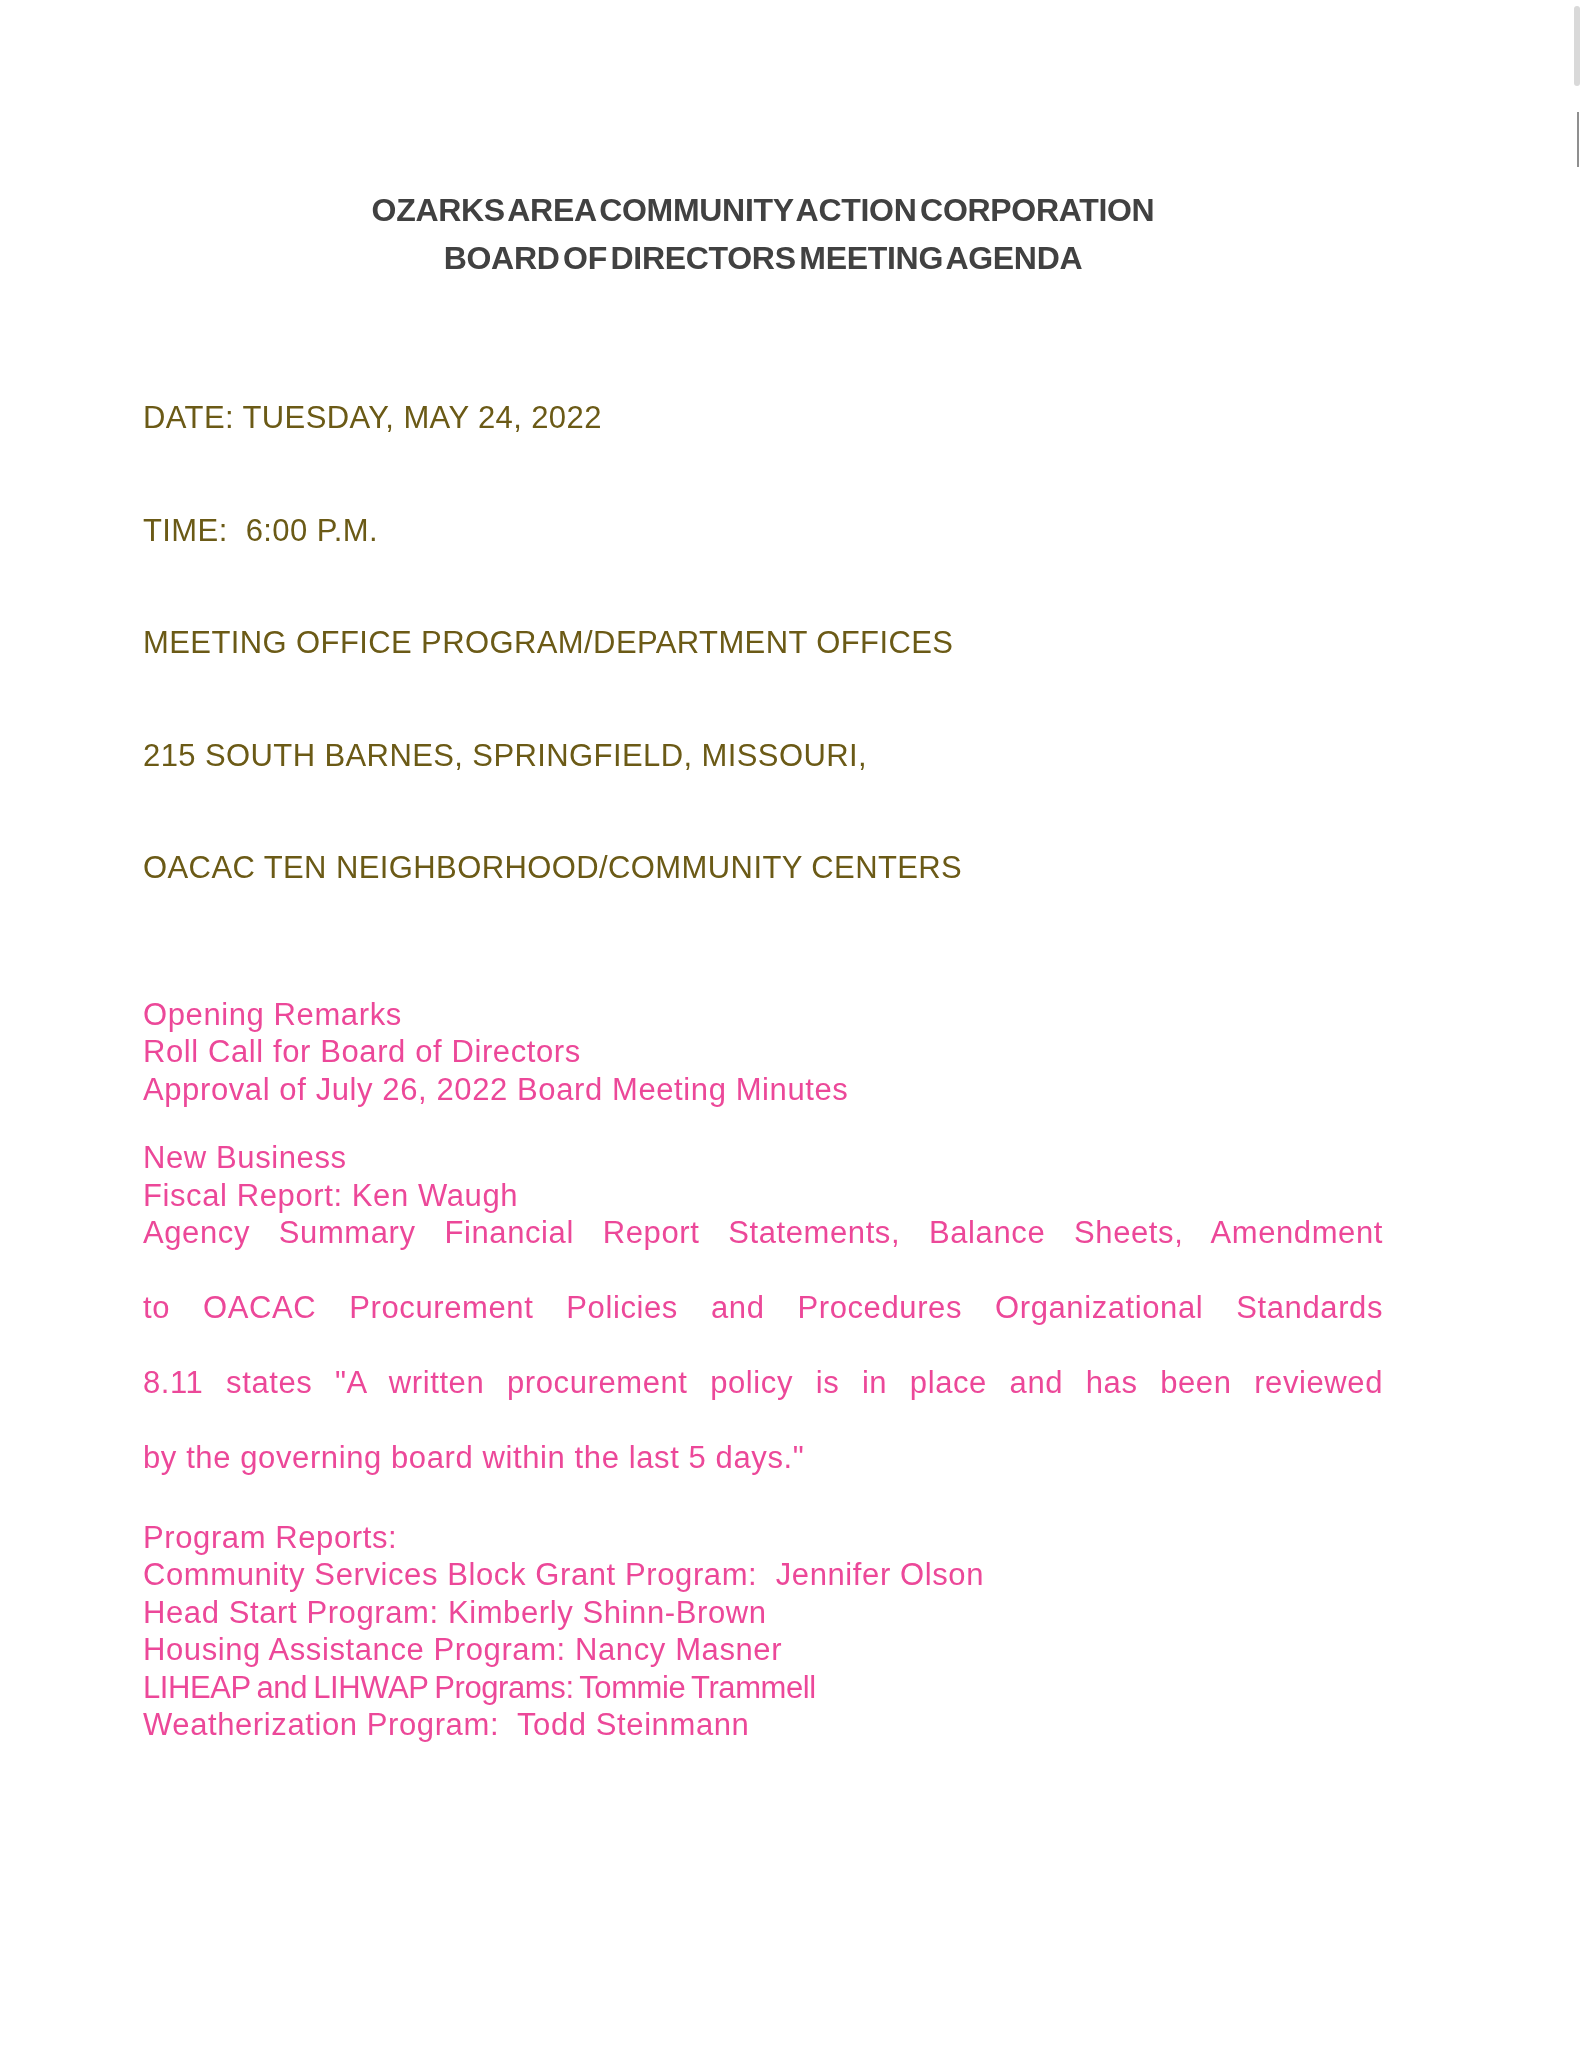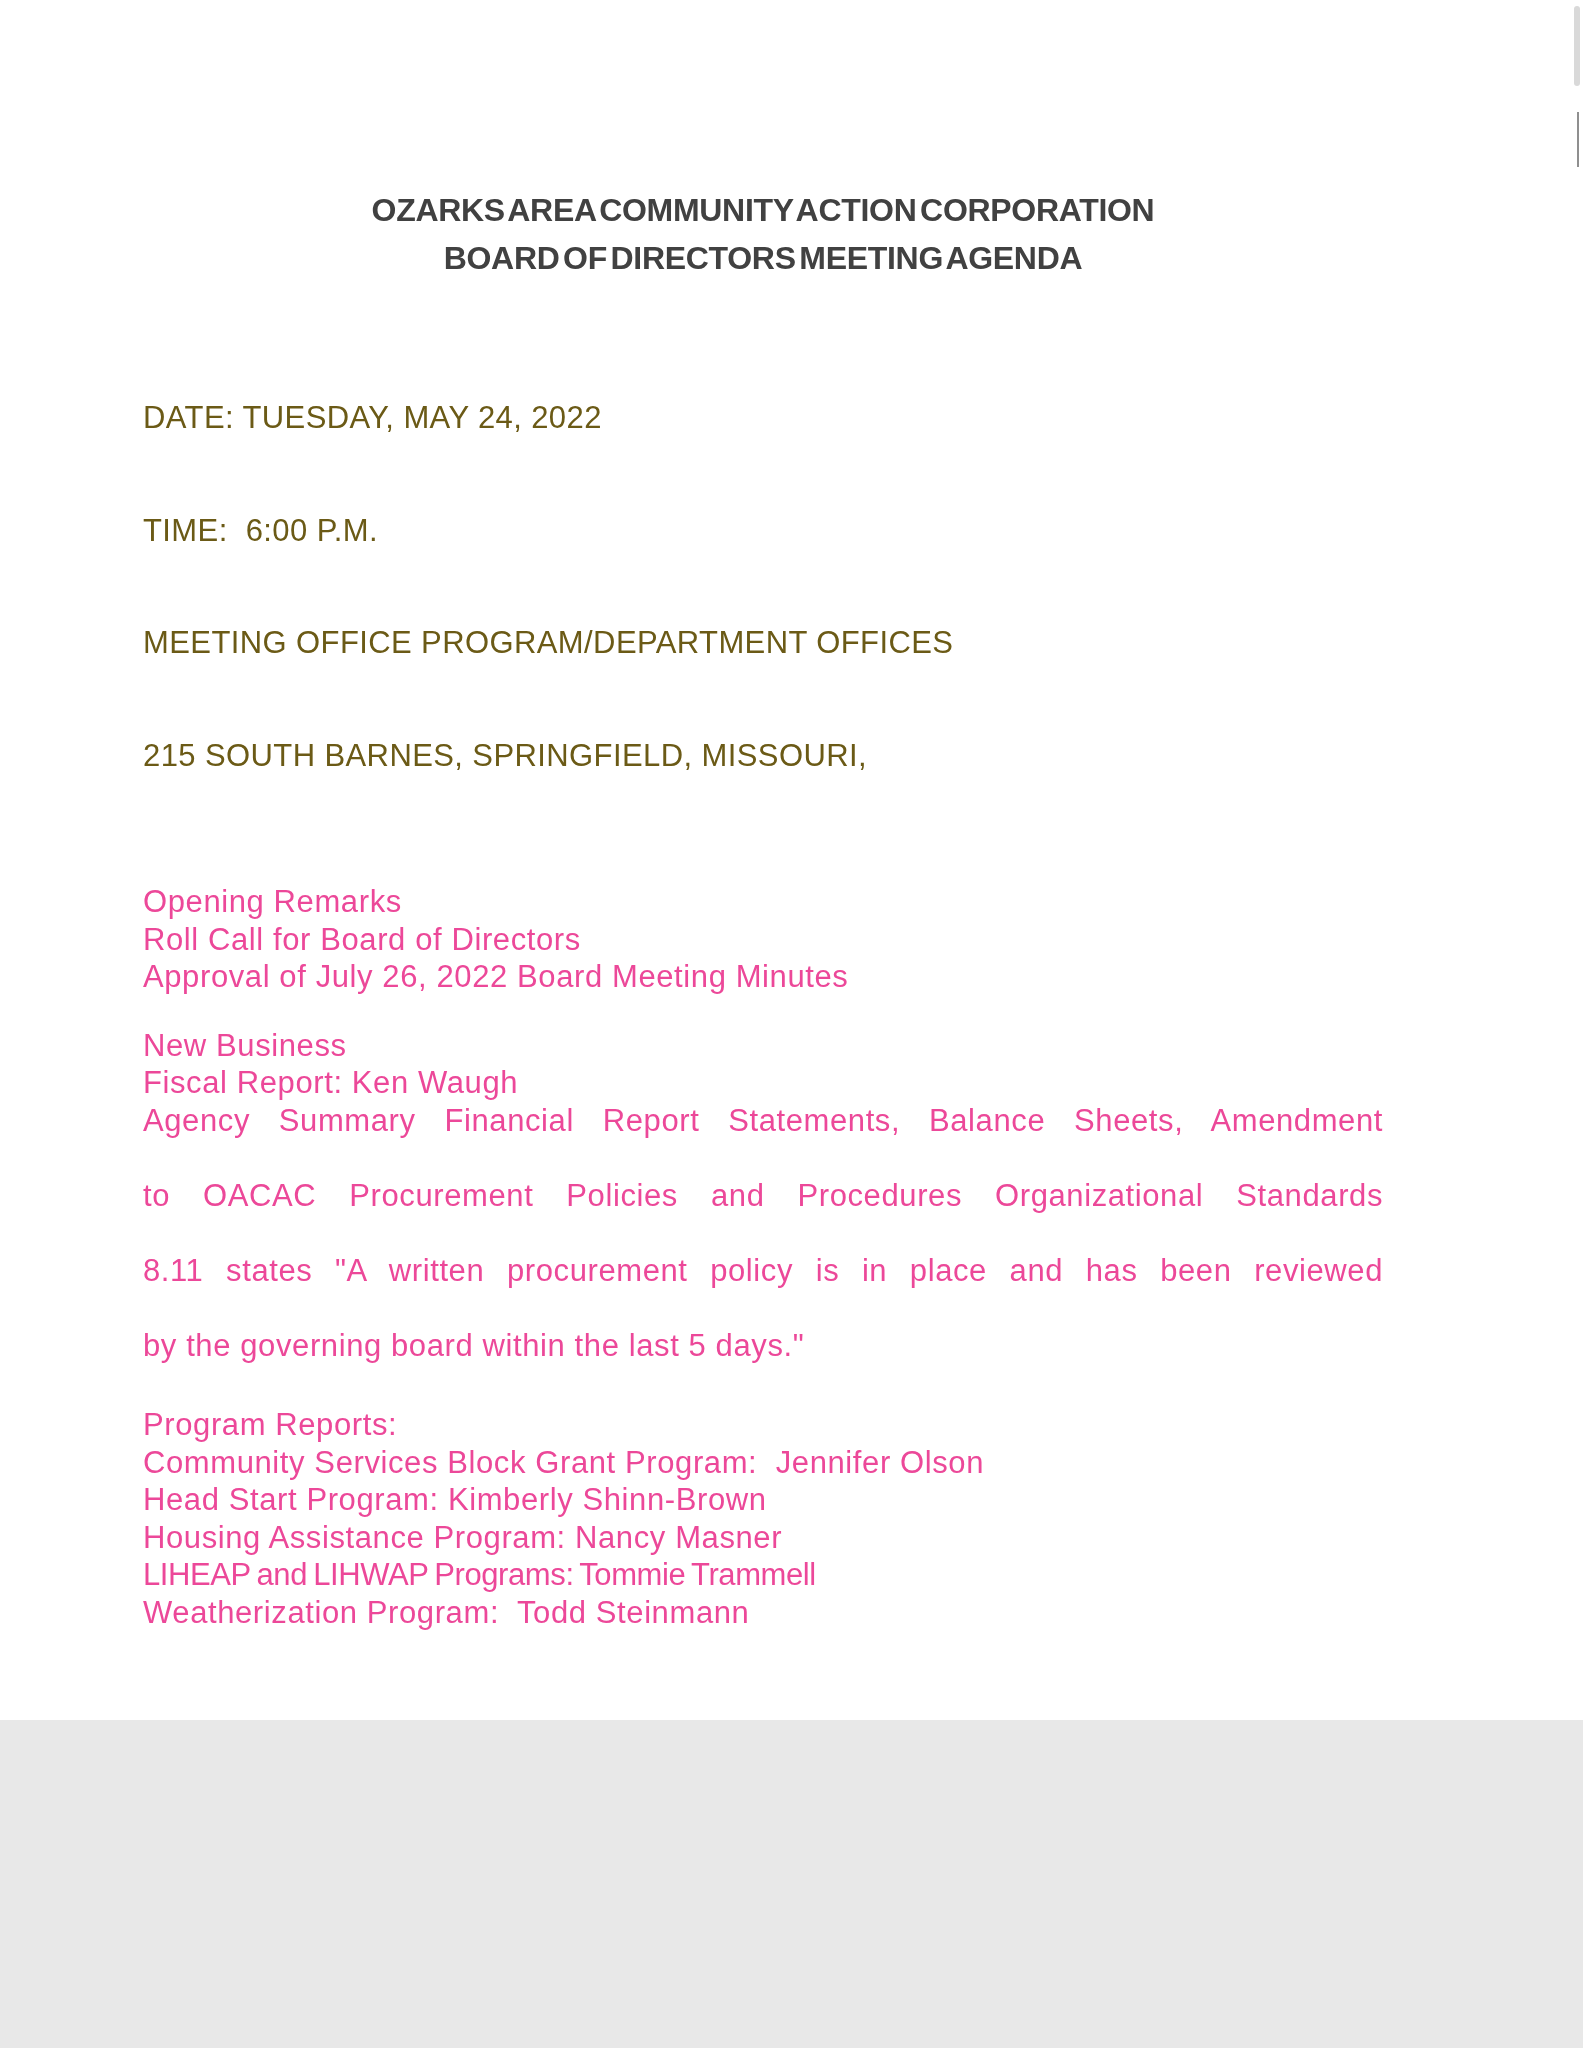--- a/index.html
+++ b/index.html
@@ -3,21 +3,21 @@
 <meta charset="utf-8">
 <style>
   html, body {
     margin: 0;
     padding: 0;
     background: #e8e8e8;
   }
   .page {
     position: relative;
     width: 1583px;
-    height: 1720px;
+    height: 2048px;
     margin: 0 auto;
     background: #ffffff;
     font-family: "Liberation Sans", sans-serif;
     overflow: hidden;
   }
   
   .artifact-bar {
     position: absolute;
     left: 1574px;
     top: 6px;
@@ -103,20 +103,21 @@
     <div class="title-block">
       <div>OZARKS AREA COMMUNITY ACTION CORPORATION</div>
       <div>BOARD OF DIRECTORS MEETING AGENDA</div>
     </div>
 
     <div class="meeting-info">
       <div>DATE: TUESDAY, MAY 24, 2022</div>
       <div>TIME:  6:00 P.M.</div>
       <div>MEETING OFFICE PROGRAM/DEPARTMENT OFFICES</div>
       <div>215 SOUTH BARNES, SPRINGFIELD, MISSOURI,</div>
+      <div>OACAC TEN NEIGHBORHOOD/COMMUNITY CENTERS</div>
     </div>
 
     <div class="body-block gap-opening">
       <div class="pline">Opening Remarks</div>
       <div class="pline">Roll Call for Board of Directors</div>
       <div class="pline">Approval of July 26, 2022 Board Meeting Minutes</div>
     </div>
 
     <div class="body-block gap-newbiz">
       <div class="pline">New Business</div>

